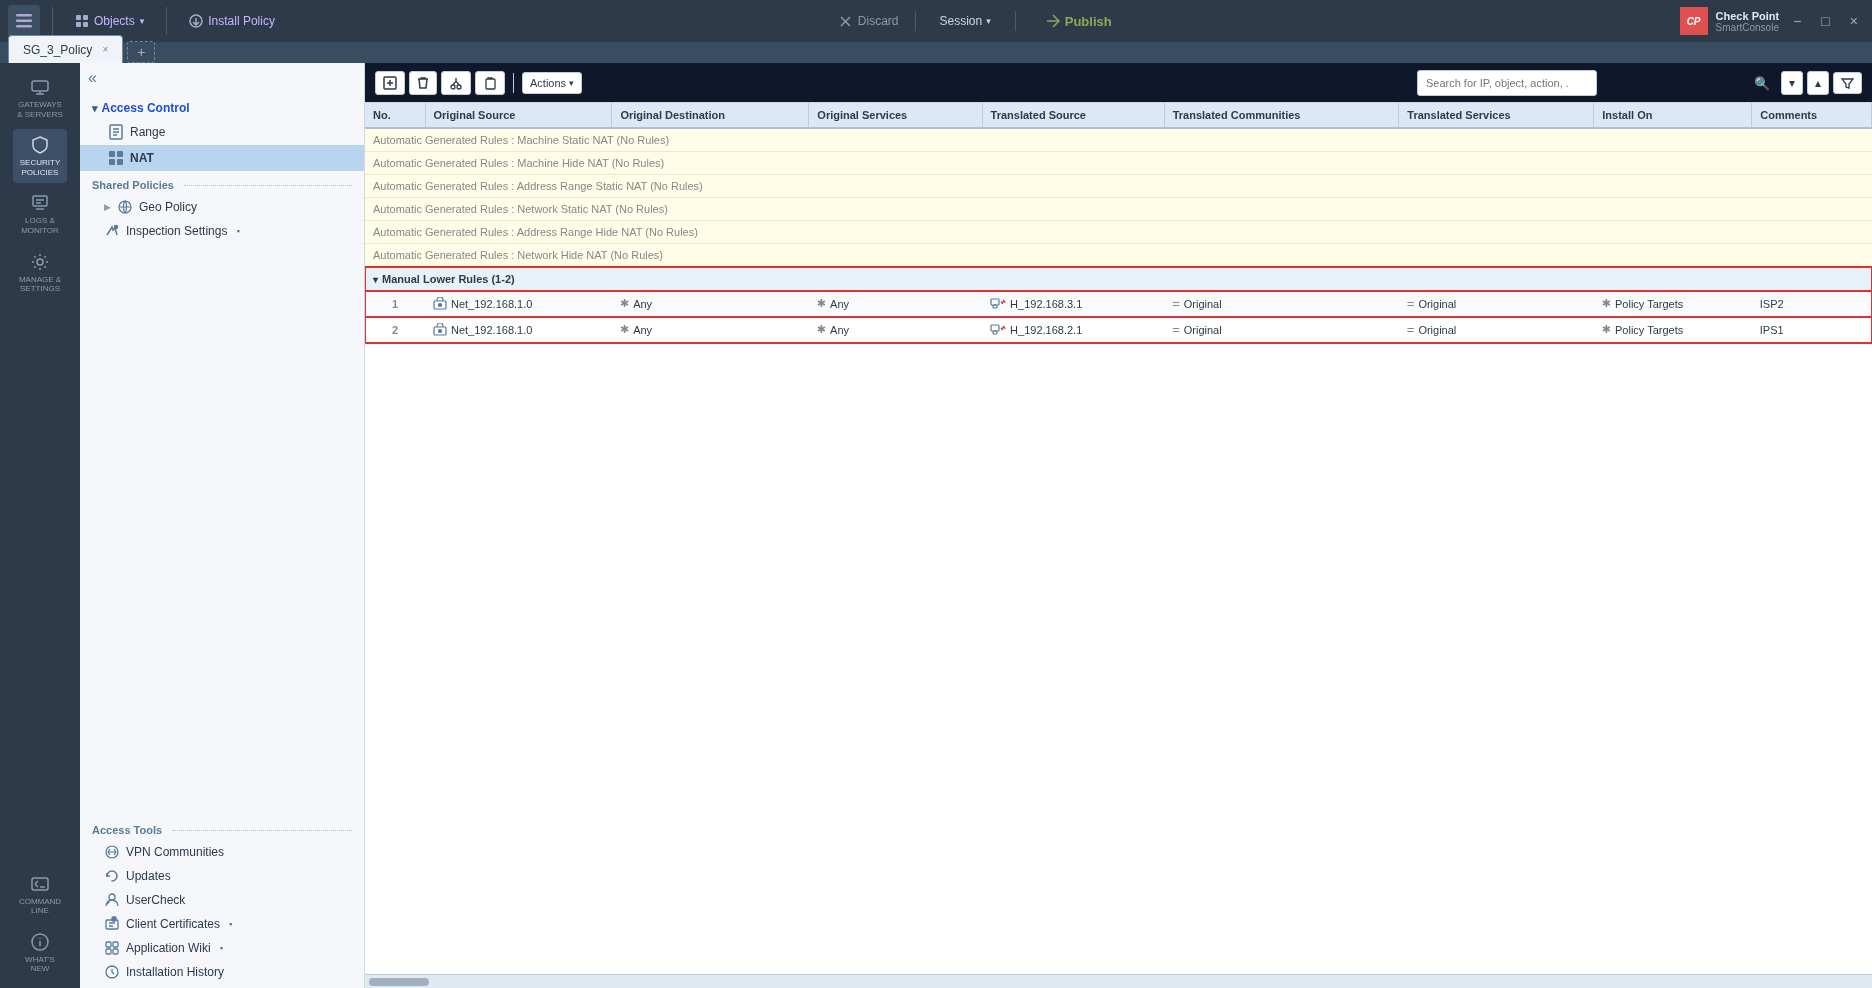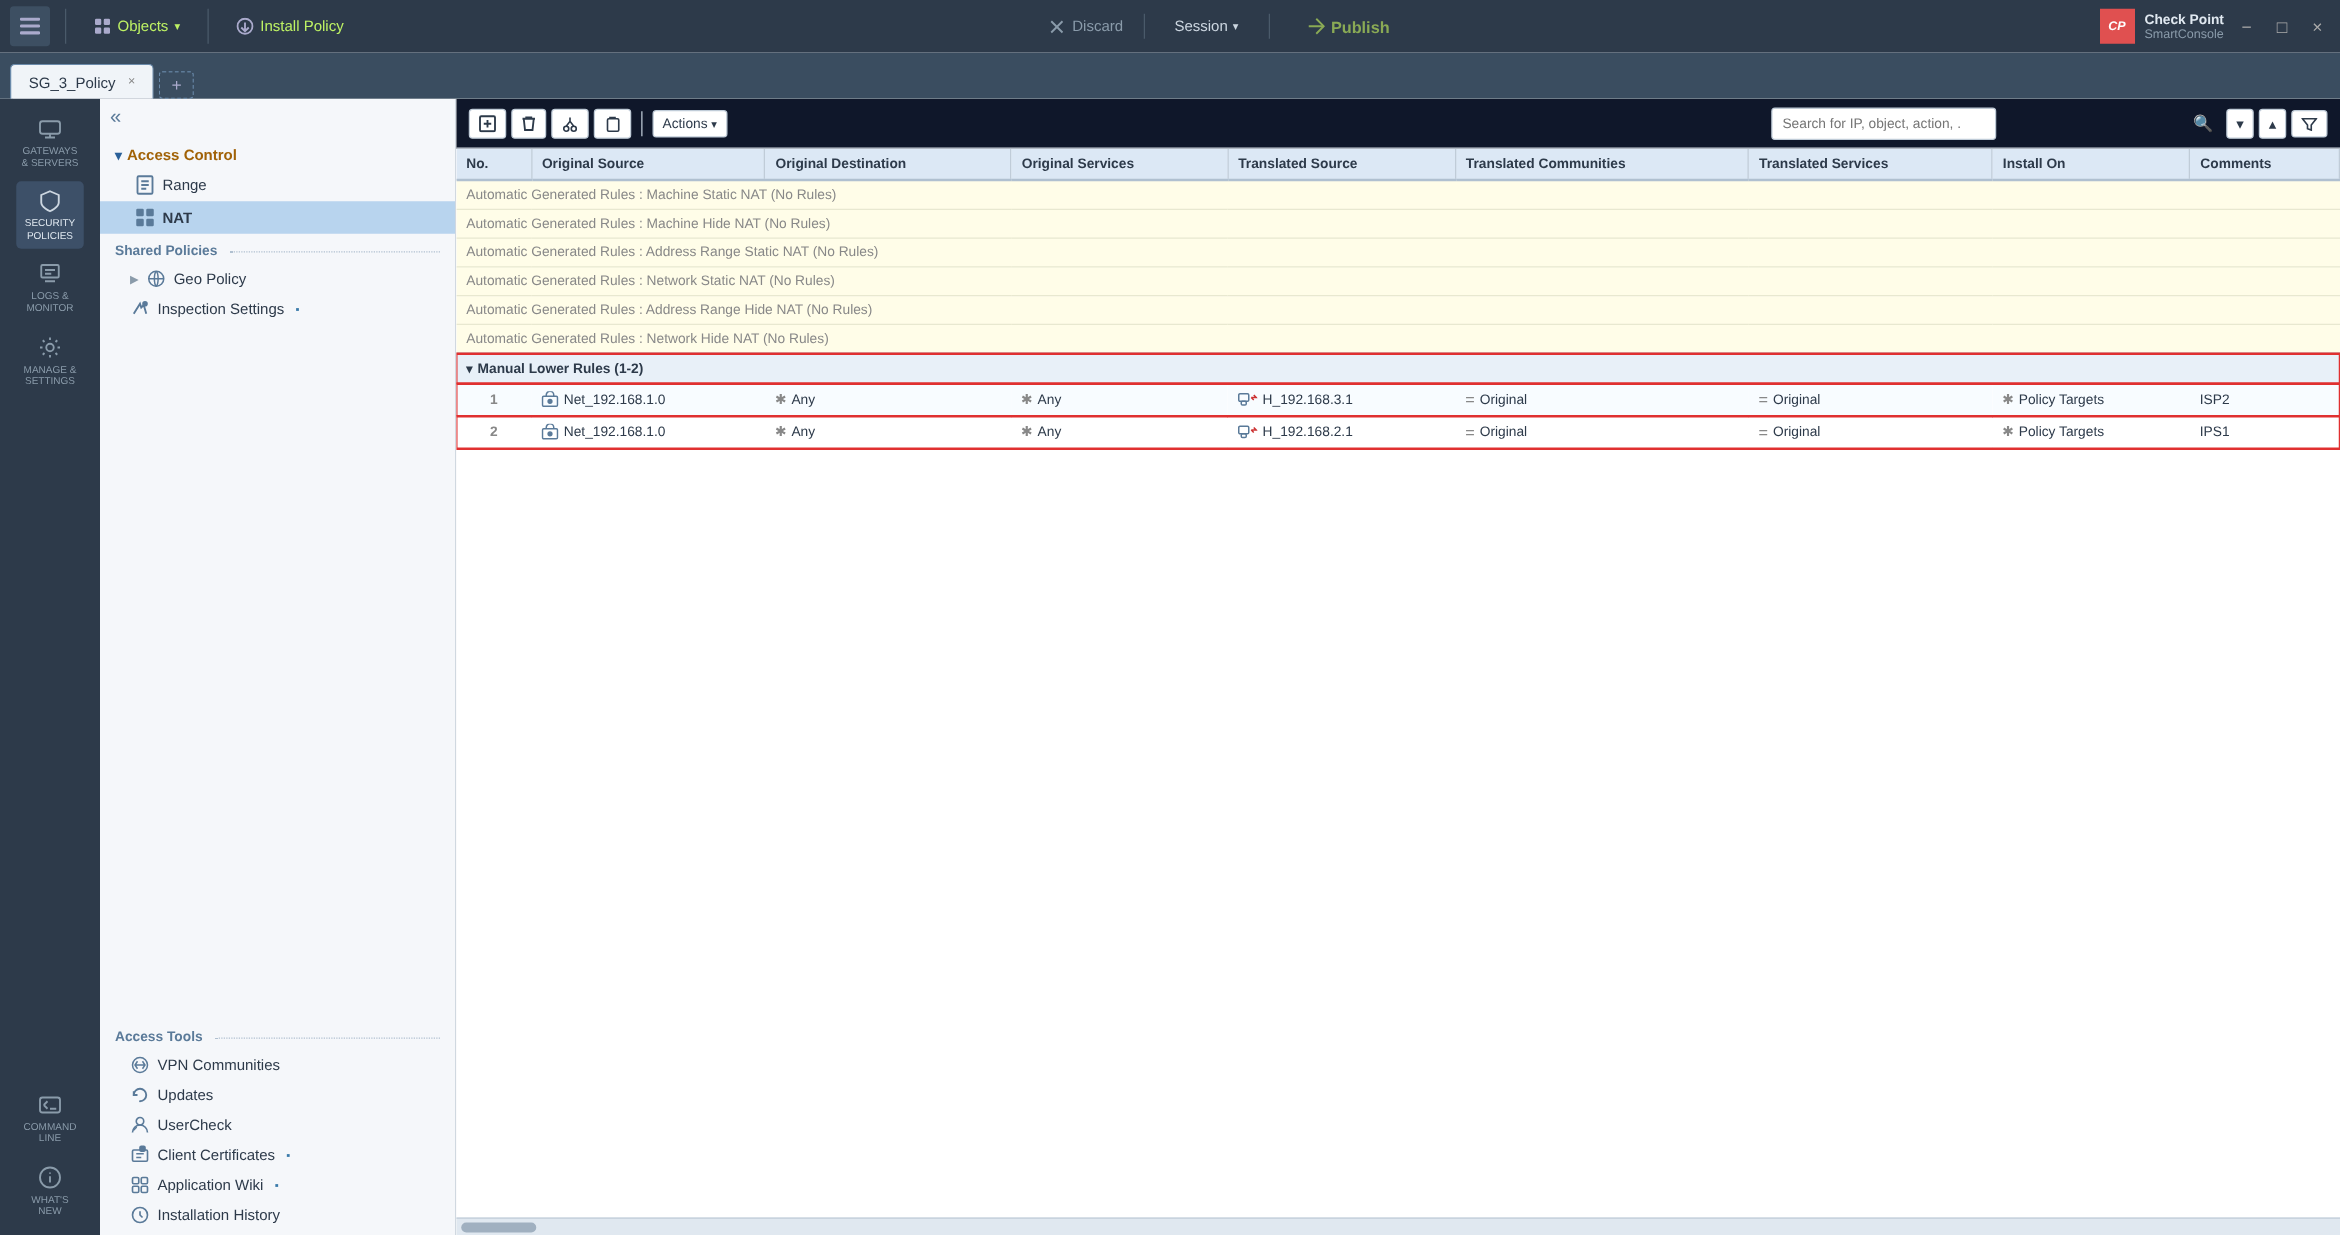--- a/index.html
+++ b/index.html
@@ -16,40 +16,40 @@
       gap: 8px;
     }
     .topbar-left { display: flex; align-items: center; gap: 8px; }
     .app-menu-btn {
       width: 32px; height: 32px; background: #3d4f62; border: none; color: #aac; cursor: pointer;
       display: flex; align-items: center; justify-content: center; border-radius: 3px;
     }
     .topbar-divider { width: 1px; height: 28px; background: #4a5a6a; margin: 0 4px; }
     .topbar-btn {
       display: flex; align-items: center; gap: 5px; padding: 4px 10px;
-      background: transparent; border: none; color: #bef264; cursor: pointer; font-size: 12px; justify-content: flex-end;
+      background: transparent; border: none; color: #c4b5fd; cursor: pointer; font-size: 12px; justify-content: flex-end;
     }
     .topbar-center { flex: 1; display: flex; align-items: center; justify-content: center; gap: 16px; }
     .topbar-action { display: flex; align-items: center; gap: 6px; color: #8a9baa; font-size: 12px; }
     .session-btn {
       display: flex; align-items: center; gap: 4px; padding: 4px 8px;
       background: transparent; border: none; color: #ccd6e0; cursor: pointer; font-size: 12px;
     }
     .publish-btn {
       display: flex; align-items: center; gap: 5px; padding: 5px 14px;
       background: transparent; border: none; color: #8aaa55; cursor: pointer; font-size: 13px; font-weight: 600;
     }
     .topbar-right { display: flex; align-items: center; gap: 8px; }
     .win-btn { background: none; border: none; color: #aaa; cursor: pointer; font-size: 14px; padding: 0 6px; }
     .brand { display: flex; align-items: center; gap: 8px; color: #ccd6e0; font-size: 12px; }
     .brand-logo { width: 28px; height: 28px; background: #e05050; border-radius: 0; display: flex; align-items: center; justify-content: center; color: white; font-size: 10px; font-weight: bold; font-style: italic; }
 
     
     .tabbar {
-      height: 37px;
+      height: 21px;
       background: #3a4d60;
       display: flex;
       align-items: flex-end;
       padding: 0 8px;
       flex-shrink: 0;
     }
     .tab {
       height: 28px; padding: 0 14px; background: #5a7a99; color: #e0e8f0; font-size: 12px;
       display: flex; align-items: center; gap: 6px; cursor: pointer; border-radius: 4px 4px 0 0;
       border: 1px solid #6a8aaa; border-bottom: none;
@@ -316,21 +316,21 @@
     </div>
   </div>
 
   <div class="nav-panel">
     <div class="nav-collapse-btn">
       <span>«</span>
     </div>
 
     <div class="nav-section-header">
       <span style="color:#2a6099;font-size:11px;">▾</span>
-      <span style="color:#a16207;font-weight:700;font-size:12px;">Access Control</span>
+      <span style="color:#1d4ed8;font-weight:700;font-size:12px;">Access Control</span>
     </div>
     <div class="nav-item">
       <svg class="nav-item-icon" viewBox="0 0 16 16" fill="none" stroke="#5a7a99" stroke-width="1.5">
         <rect x="2" y="1" width="12" height="14" rx="1"></rect>
         <path d="M5 5h6M5 8h6M5 11h4"></path>
       </svg>
       <span>Range</span>
     </div>
     <div class="nav-item active">
       <svg class="nav-item-icon" viewBox="0 0 16 16" fill="none">

